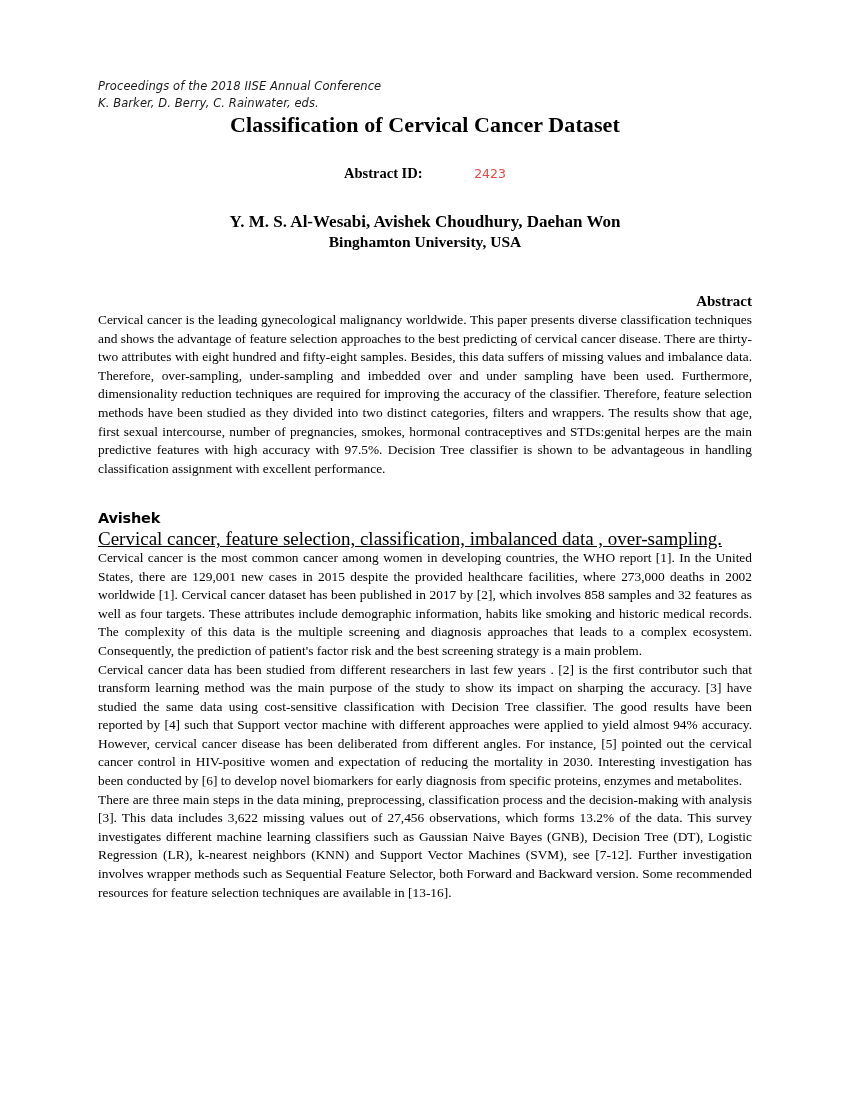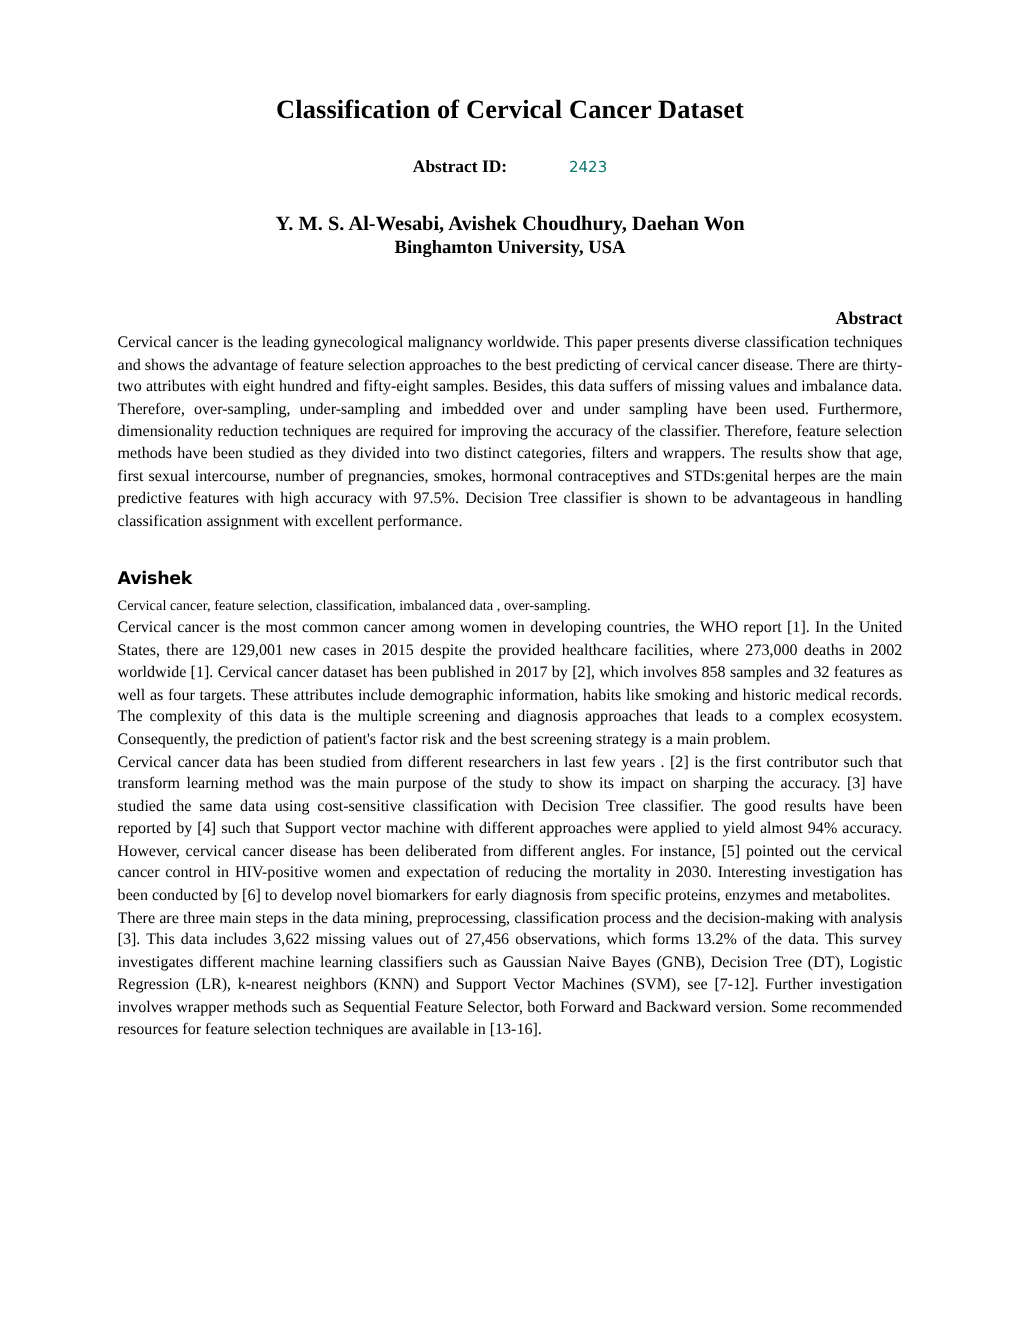--- a/index.html
+++ b/index.html
@@ -55,21 +55,21 @@
     line-height: 18px;
   }
   .abstract-id .lbl {
     font-family: "Liberation Serif", "DejaVu Serif", serif;
     font-weight: bold;
   }
   .abstract-id .val {
     font-family: "DejaVu Sans", "Liberation Sans", sans-serif;
     font-weight: normal;
     font-size: 12.5px;
-    color: #0f766e;
+    color: #ef4444;
     margin-left: 48px;
   }
   .authors {
     margin-top: 29px;
     font-weight: bold;
     font-size: 17px;
     line-height: 20px;
   }
   .affiliation {
     font-weight: bold;
@@ -100,35 +100,40 @@
   
   .sec-heading {
     font-family: "DejaVu Sans", "Liberation Sans", sans-serif;
     font-weight: bold;
     font-size: 14.5px;
     line-height: 19px;
     letter-spacing: -0.2px;
   }
   .keywords-heading { margin-top: 31px; }
   .keywords-line {
-    font-size: 12px;
+    font-size: 19px;
     line-height: 18.6px;
     margin-top: 2px;
+    text-decoration: underline;
   }
   .intro-heading { margin-top: 24px; }
   .intro-p1 { margin-top: 3px; }
   .intro-p2 { margin-top: 18.5px; }
   .intro-p3 { margin-top: 18.5px; }
 </style>
 </head>
 <body>
 
 <div class="page">
   <div class="content">
 
+    <div class="proc-header">
+      <div>Proceedings of the 2018 IISE Annual Conference</div>
+      <div>K. Barker, D. Berry, C. Rainwater, eds.</div>
+    </div>
 
     <div class="title-block">
       <div class="paper-title">Classification of Cervical Cancer Dataset</div>
 
       <div class="abstract-id">
         <span class="lbl">Abstract ID:</span>
         <span class="val">2423</span>
       </div>
 
       <div class="authors">Y. M. S. Al-Wesabi, Avishek Choudhury, Daehan Won</div>

